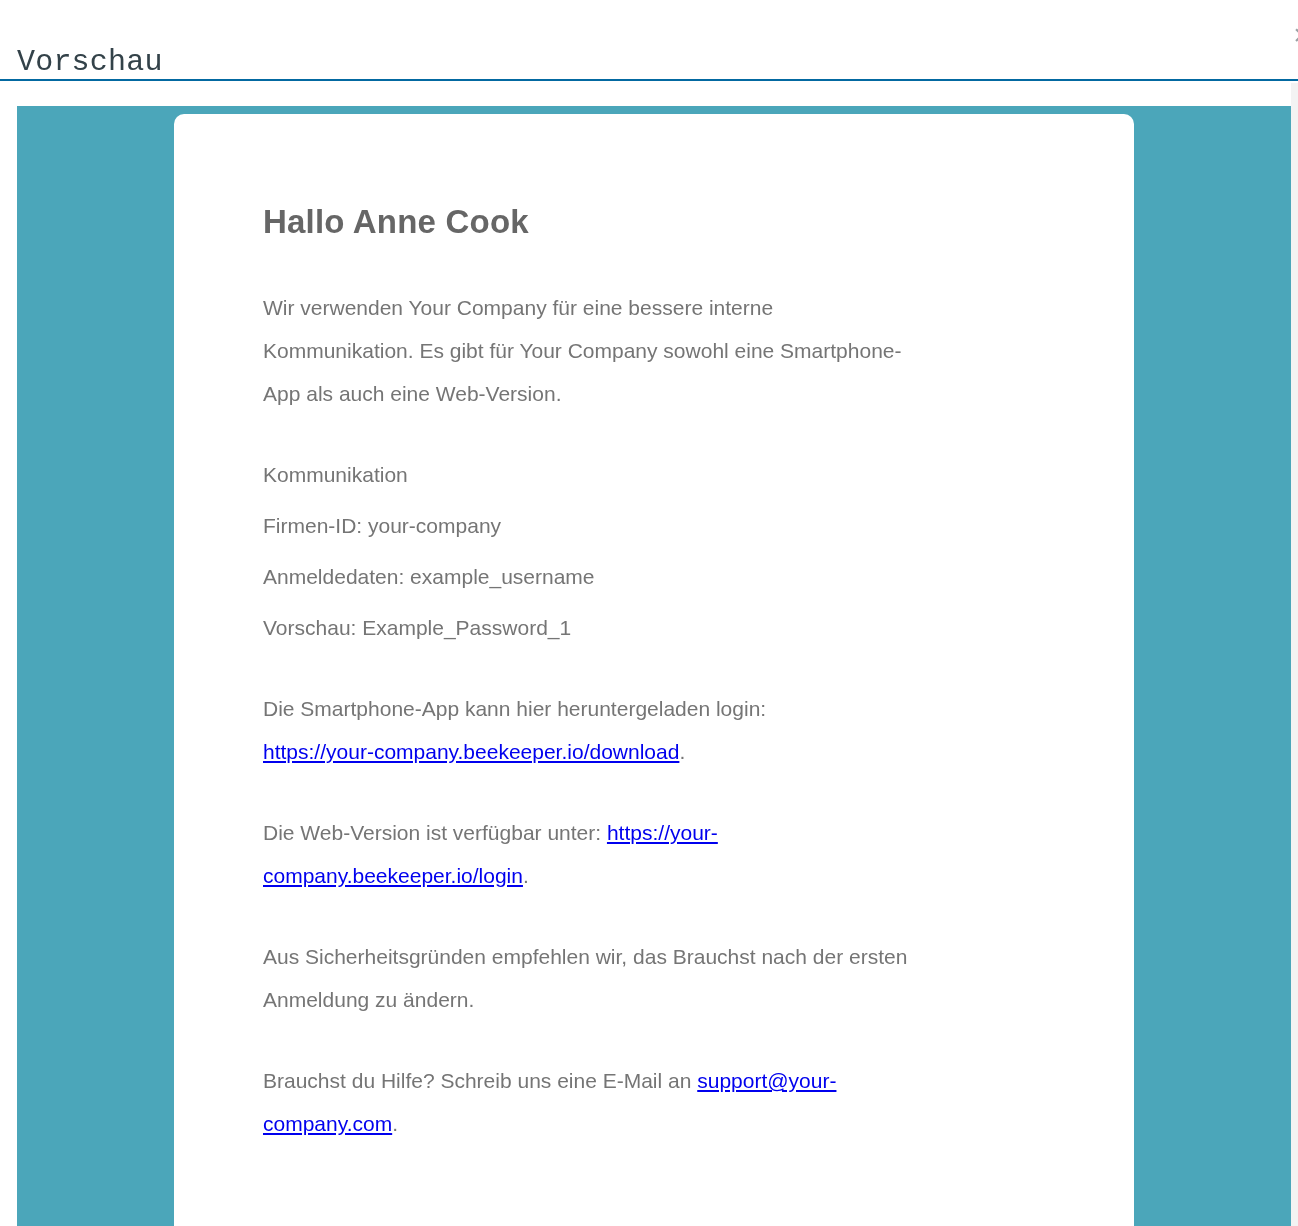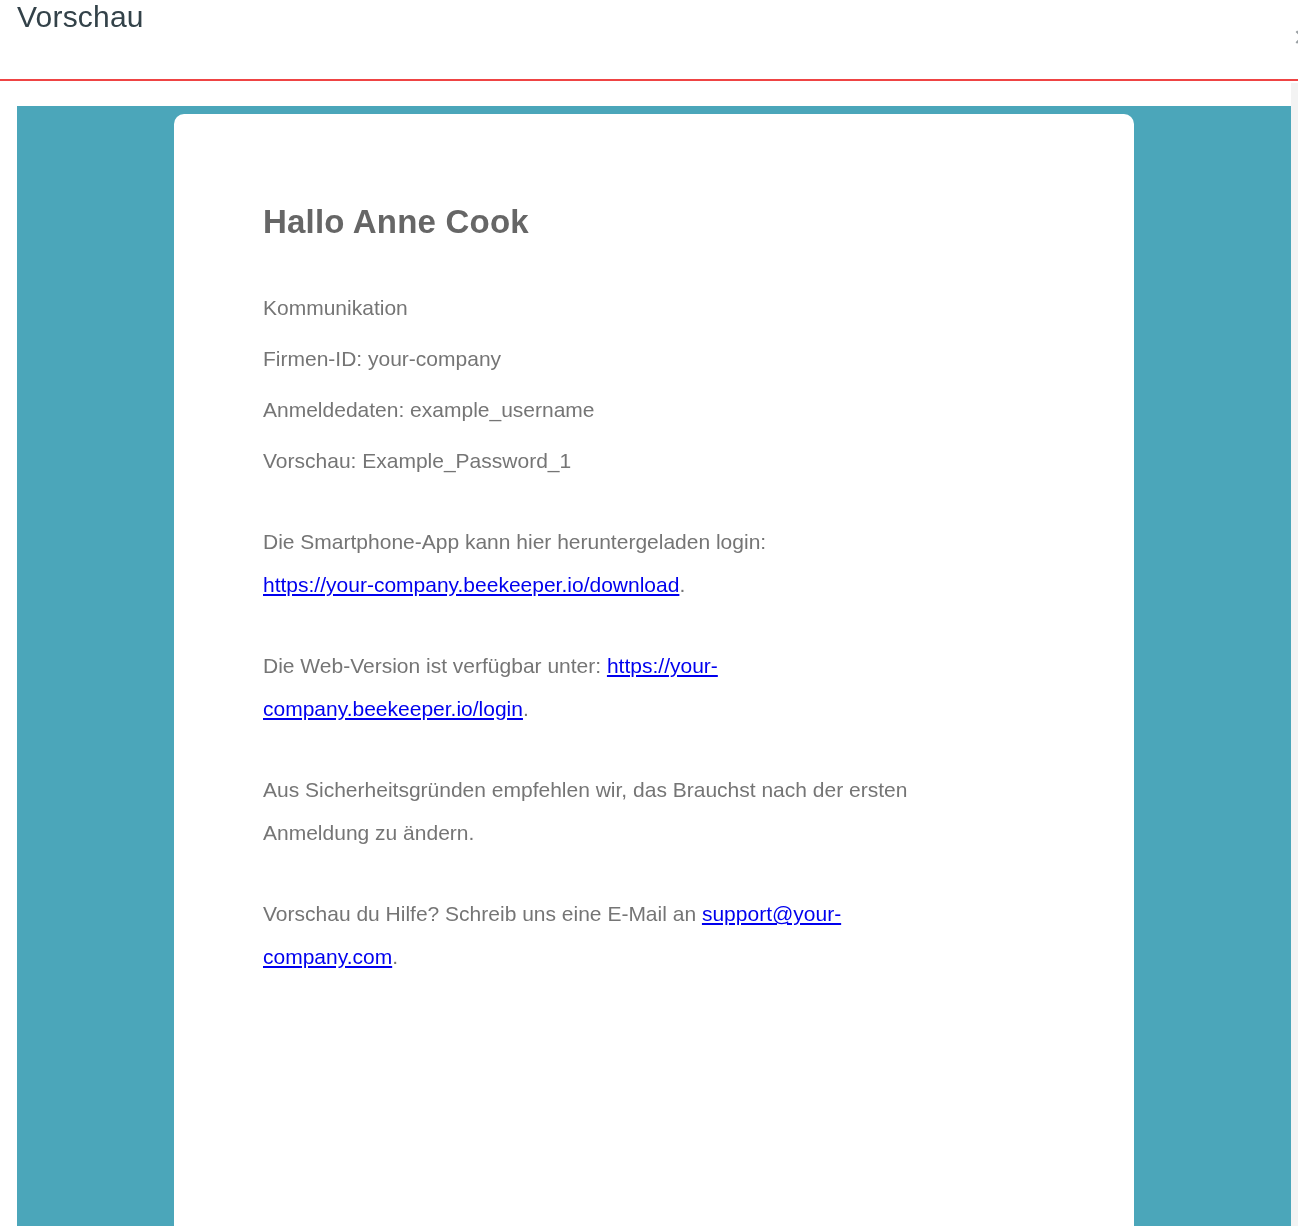--- a/index.html
+++ b/index.html
@@ -19,24 +19,25 @@
     background: #ffffff;
     font-family: "Liberation Sans", "DejaVu Sans", sans-serif;
   }
 
   
   .preview-header {
     position: absolute;
     top: 0; left: 0; right: 0;
     height: 81px;
     background: #ffffff;
-    border-bottom: 2px solid #ef4444;
+    border-bottom: 2px solid #0369a1;
     display: flex;
-    align-items: flex-start;
+    align-items: flex-end;
     padding-left: 17px;
+    font-family: Liberation Mono, monospace;
   }
   .preview-title {
     font-size: 30px;
     font-weight: 400;
     color: var(--header-title-text);
     margin: 0;
     letter-spacing: 0.2px;
   }
   .close-btn {
     position: absolute;
@@ -119,34 +120,37 @@
 </div>
 
 <div class="scrollbar-track"></div>
 
 <div class="teal-band">
 
   <div class="email-card">
 
     <h2 class="email-greeting">Hallo Anne Cook</h2>
 
+    <p>Wir verwenden Your Company für eine bessere interne
+Kommunikation. Es gibt für Your Company sowohl eine Smartphone-
+App als auch eine Web-Version.</p>
 
     <div class="credentials-block">
       <p>Kommunikation</p>
       <p>Firmen-ID: your-company</p>
       <p>Anmeldedaten: example_username</p>
       <p>Vorschau: Example_Password_1</p>
     </div>
 
     <p><span>Die Smartphone-App kann hier heruntergeladen login:
 </span><a class="email-link">https://your-company.beekeeper.io/download</a><span>.</span></p>
 
     <p><span>Die Web-Version ist verfügbar unter: </span><a class="email-link">https://your-
 company.beekeeper.io/login</a><span>.</span></p>
 
     <p>Aus Sicherheitsgründen empfehlen wir, das Brauchst nach der ersten
 Anmeldung zu ändern.</p>
 
-    <p><span>Vorschau du Hilfe? Schreib uns eine E-Mail an </span><a class="email-link">support@your-
+    <p><span>Brauchst du Hilfe? Schreib uns eine E-Mail an </span><a class="email-link">support@your-
 company.com</a><span>.</span></p>
 
   </div>
 </div>
 
 </body></html>

